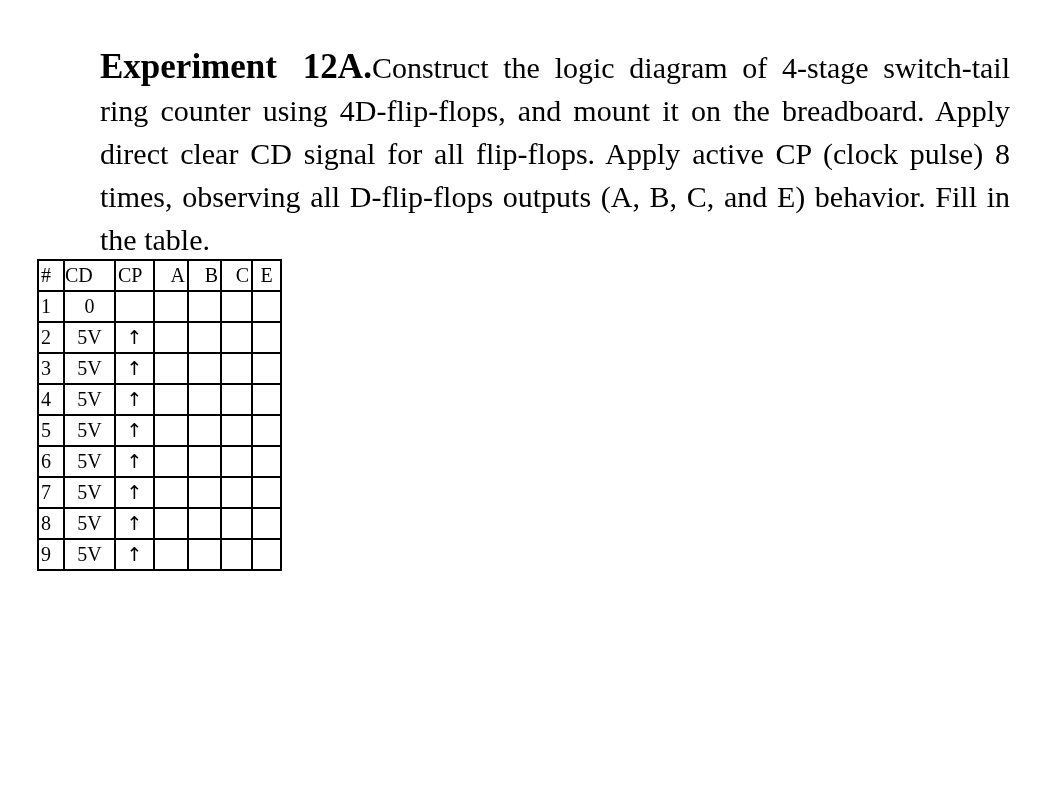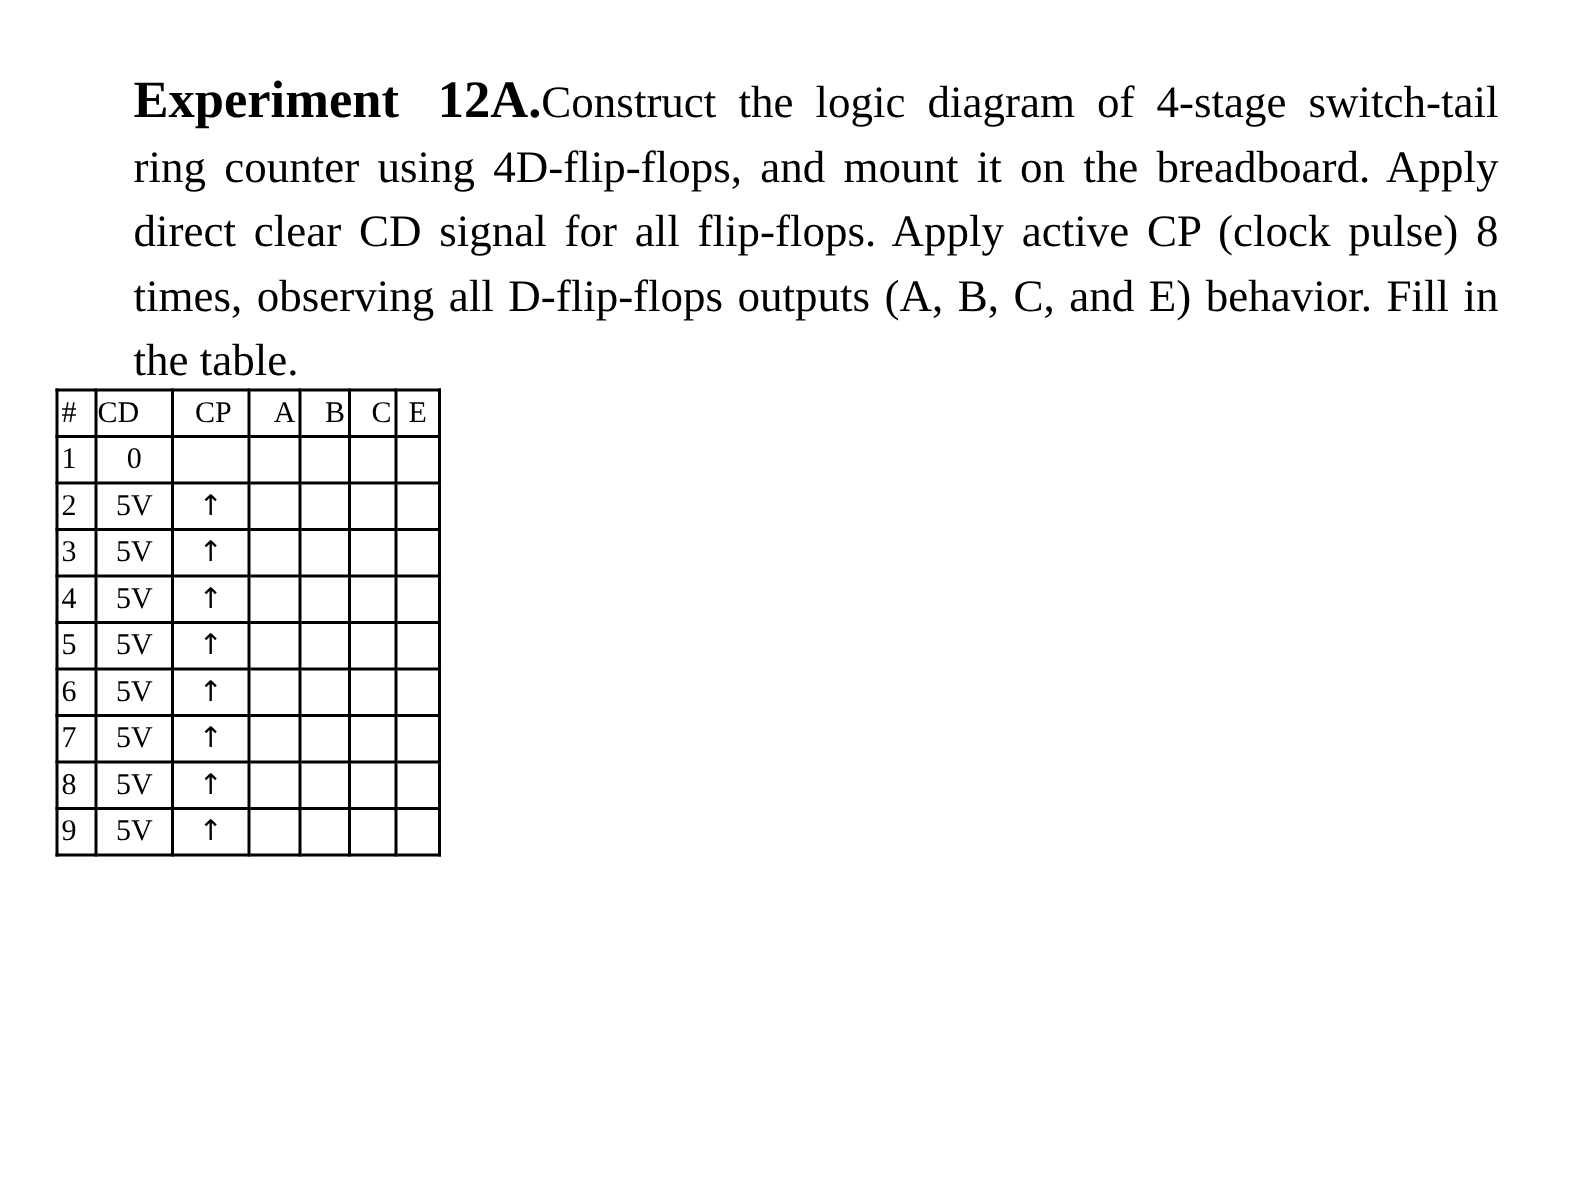--- a/index.html
+++ b/index.html
@@ -10,21 +10,21 @@
     body {
       width: 1061px;
       height: 795px;
       position: relative;
       overflow: hidden;
       font-family: "Liberation Serif", "DejaVu Serif", serif;
       color: #000000;
     }
     .instruction {
       position: absolute;
-      left: 89px;
+      left: 100px;
       top: 45px;
       width: 910px;
       font-size: 30px;
       line-height: 43px;
       text-align: justify;
       text-align-last: left;
       margin: 0;
     }
     .instruction .title {
       font-weight: bold;
@@ -51,21 +51,21 @@
     .fill-table .c-cd { width: 49px; }
     .fill-table .c-cp { width: 35px; }
     .fill-table .c-a { width: 30px; }
     .fill-table .c-b { width: 29px; }
     .fill-table .c-c { width: 27px; }
     .fill-table .c-e { width: 27px; }
     .fill-table th.c-a { text-align: right; padding-right: 2px; }
     .fill-table th.c-b { text-align: right; padding-right: 2px; }
     .fill-table th.c-c { text-align: right; padding-right: 2px; }
     .fill-table th.c-cd { text-align: left; padding-left: 0; }
-    .fill-table th.c-cp { text-align: left; padding-left: 14px; }
+    .fill-table th.c-cp { text-align: left; padding-left: 2px; }
     .arrow { font-family: "DejaVu Sans", sans-serif; font-size: 19px; }
   </style>
 </head>
 <body>
 
 <p class="instruction"><span class="title">Experiment 12A.</span><span>Construct the logic diagram of 4-stage switch-tail ring counter using 4D-flip-flops, and mount it on the breadboard. Apply direct clear CD signal for all flip-flops. Apply active CP (clock pulse) 8 times, observing all D-flip-flops outputs (A, B, C, and E) behavior. Fill in the table.</span></p>
 
 <table class="fill-table">
   <thead>
     <tr>

